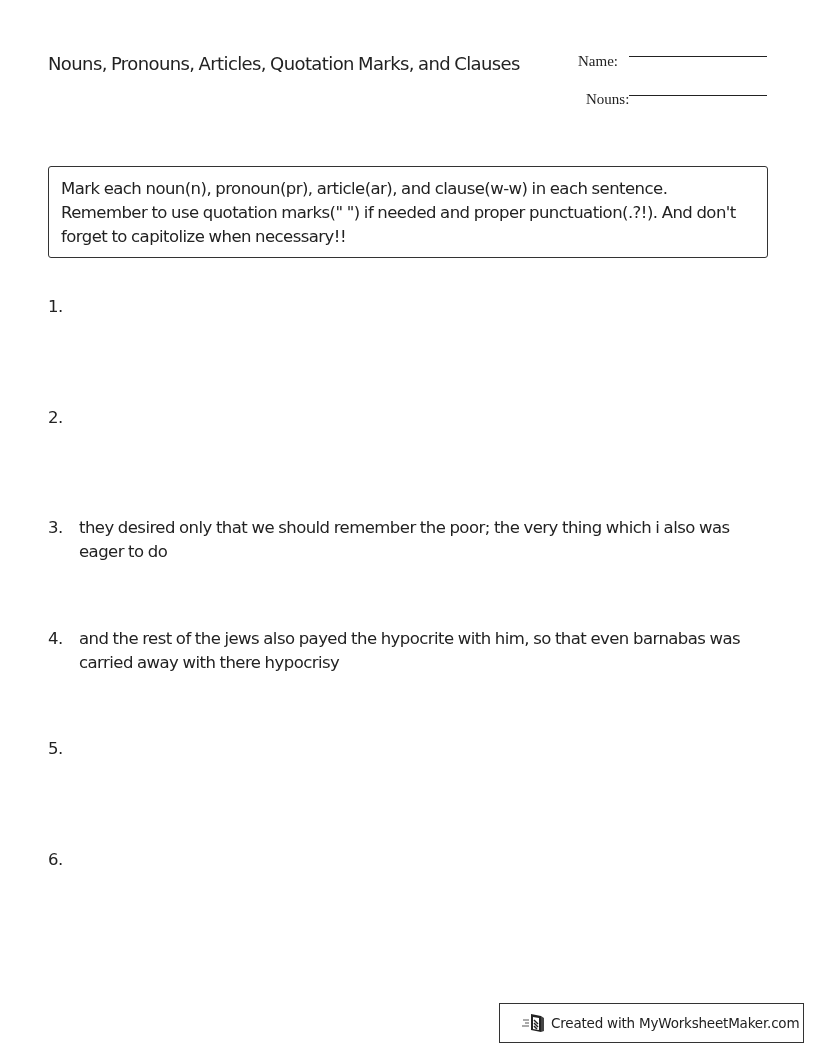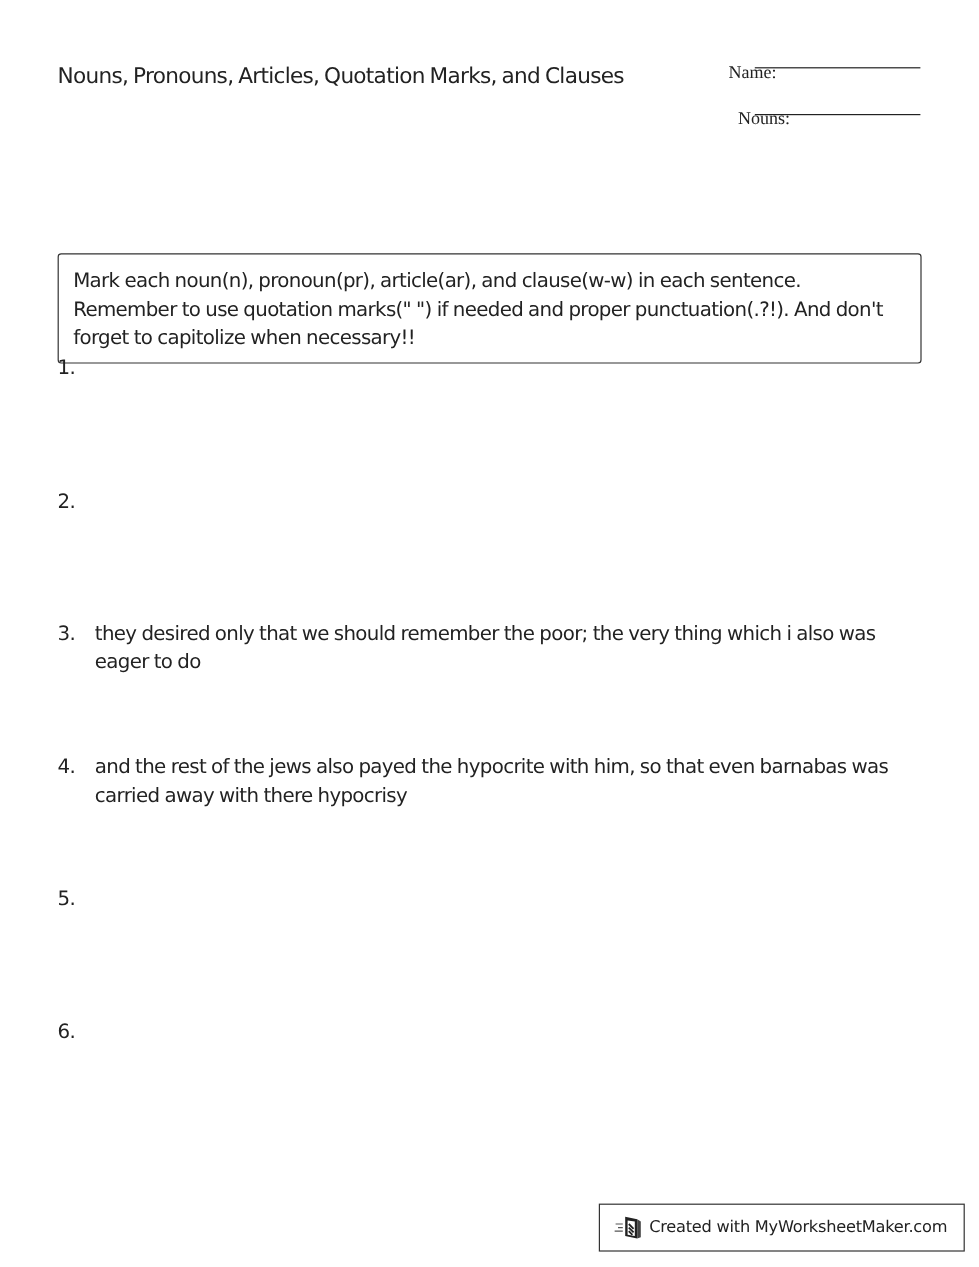--- a/index.html
+++ b/index.html
@@ -30,21 +30,20 @@
     .field {
       position: absolute;
       font-family: "Liberation Serif", serif;
       font-size: 15px;
       color: #222222;
     }
     .field-label {
       position: absolute;
       right: 192px;
       white-space: nowrap;
-      margin-left: 29px;
     }
     .field-line {
       position: absolute;
       left: 629px;
       width: 138px;
       border-bottom: 1px solid #222222;
     }
     .instructions {
       position: absolute;
       left: 48px;
@@ -53,21 +52,20 @@
       height: 68px;
       padding: 10px 12px 12px 12px;
       border: 1px solid #333333;
       border-radius: 3px;
       font-family: "DejaVu Sans", sans-serif;
       font-size: 16.5px;
       line-height: 24px;
       color: #222222;
       letter-spacing: -0.55px;
       word-spacing: -0.5px;
-      margin-top: 45px;
     }
     .questions {
       position: absolute;
       left: 48px;
       top: 295px;
       width: 730px;
       margin: 0;
       padding: 0;
       list-style: none;
     }
@@ -96,21 +94,21 @@
     .footer-badge {
       position: absolute;
       left: 499px;
       top: 1003px;
       width: 305px;
       height: 40px;
       border: 1.5px solid #333333;
       box-sizing: border-box;
       display: flex;
       align-items: center;
-      padding-left: 12px;
+      padding-left: 22px;
       font-family: "DejaVu Sans", sans-serif;
       font-size: 13.5px;
       color: #222222;
       letter-spacing: -0.2px;
     }
     .badge-icon {
       width: 24px;
       height: 22px;
       margin-right: 5px;
       display: inline-flex;

